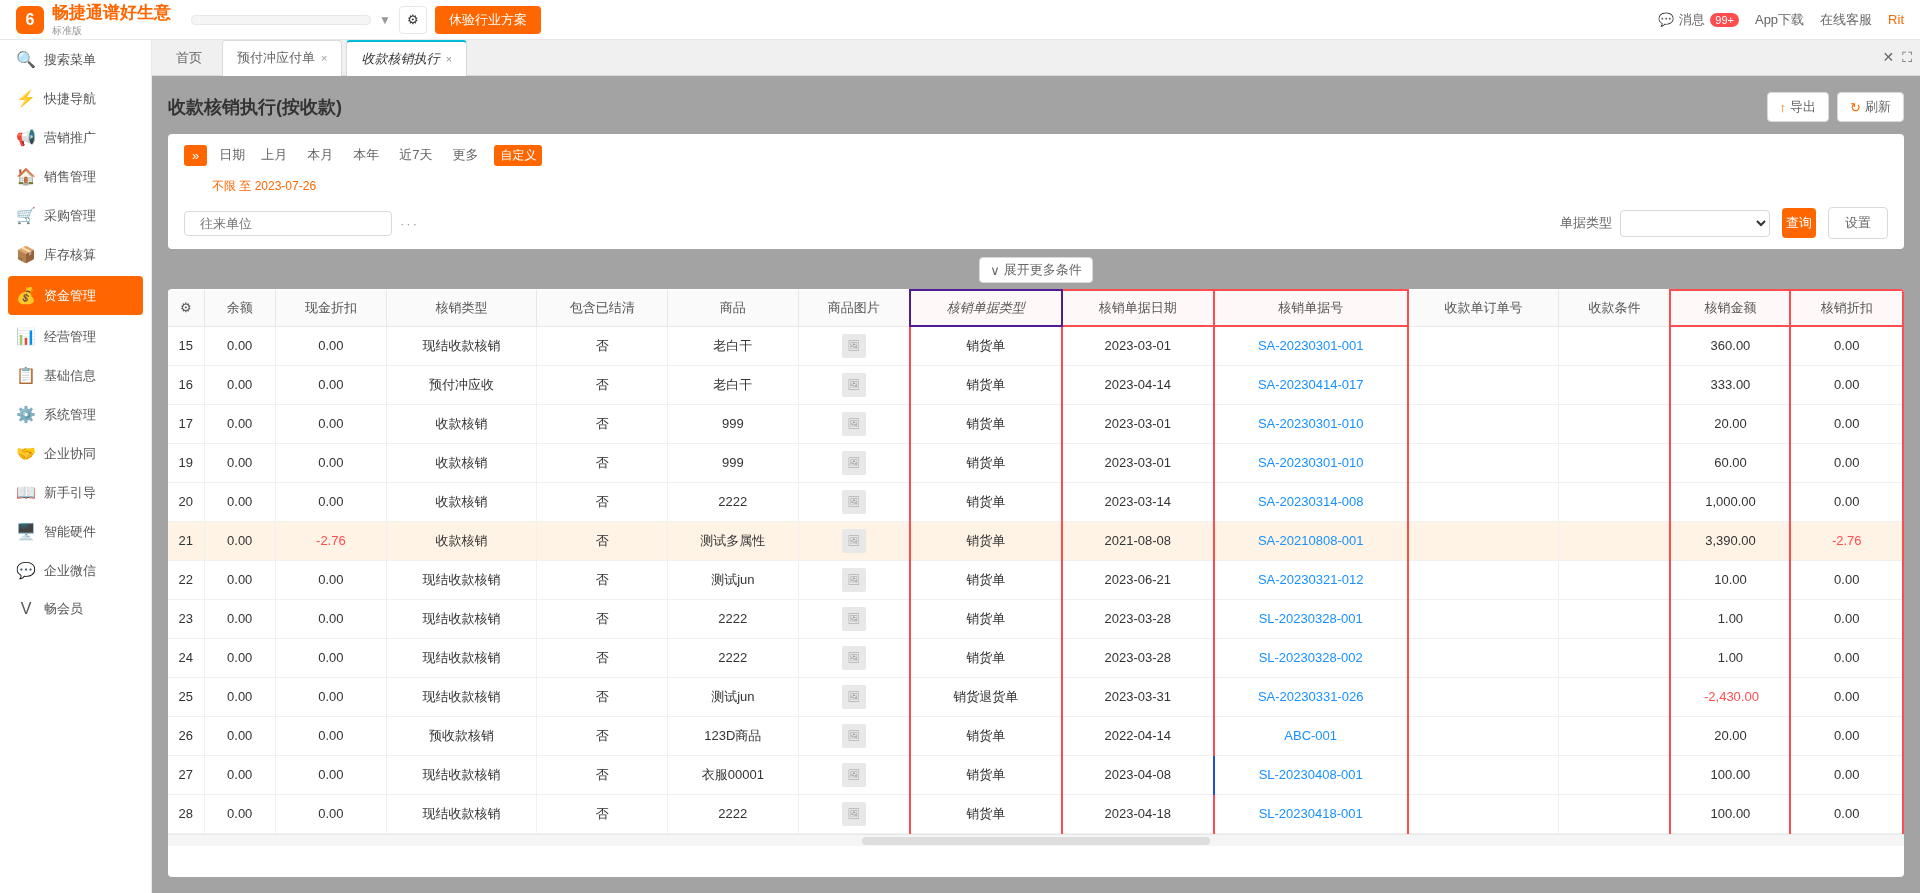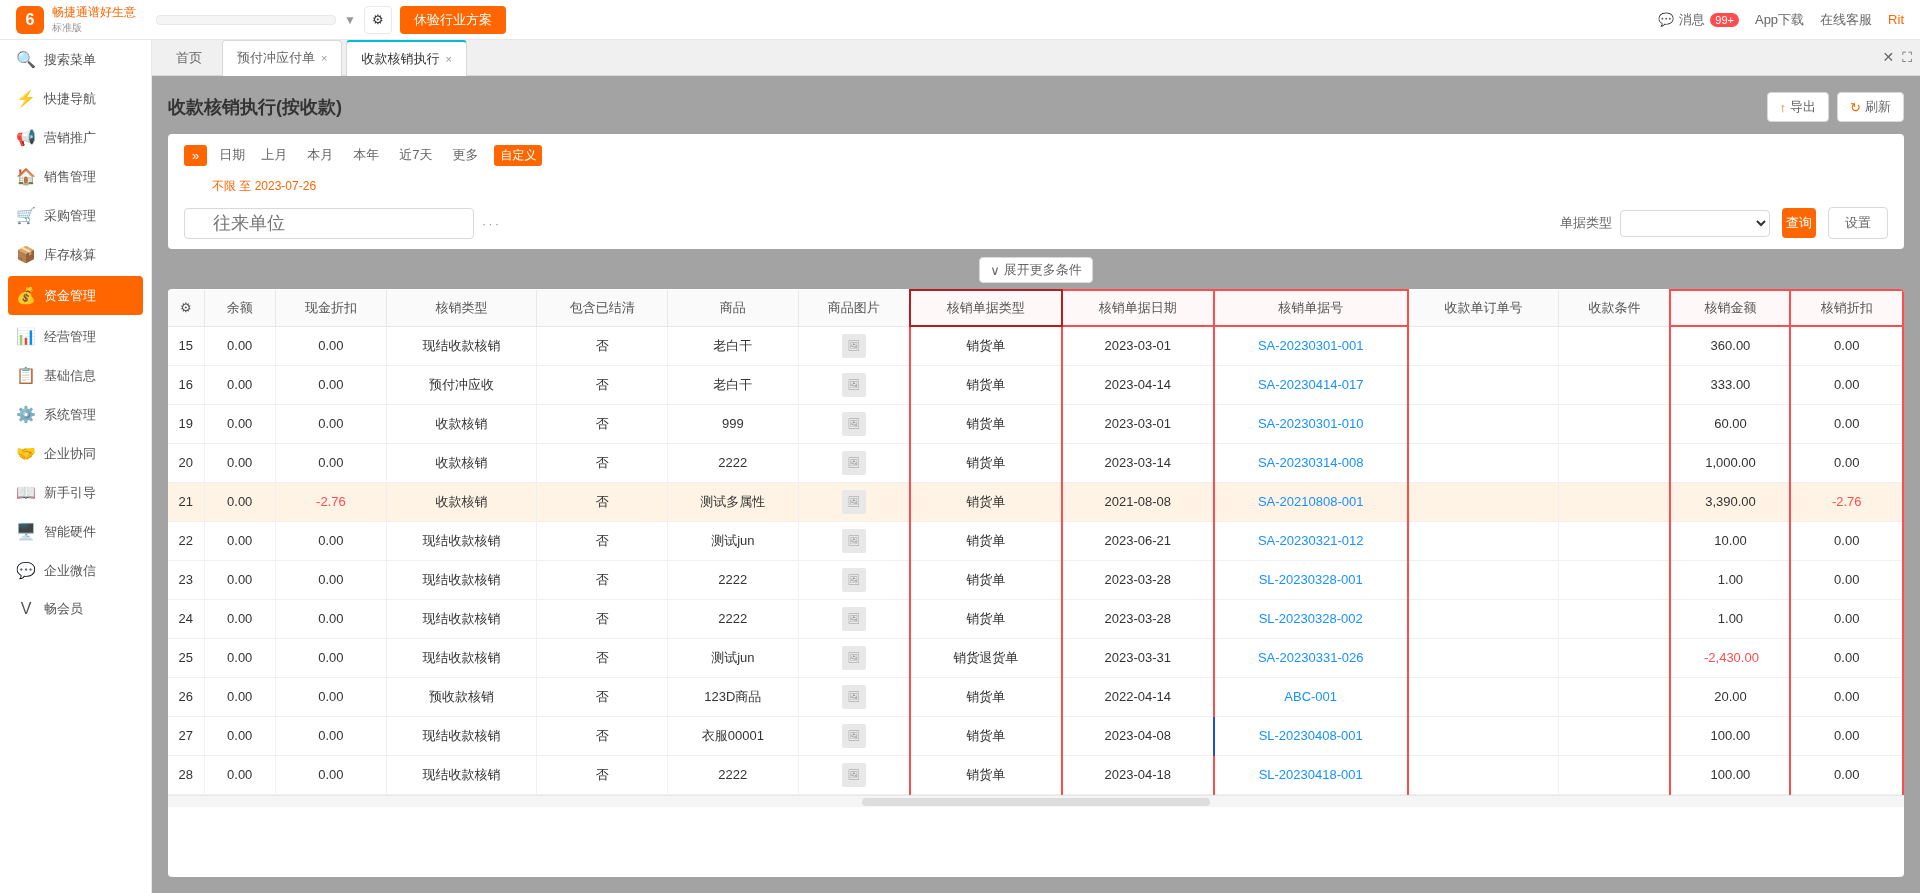--- a/index.html
+++ b/index.html
@@ -23,61 +23,61 @@
     .sidebar-item.active { background: #ff6600; color: #fff; border-radius: 4px; margin: 2px 8px; padding: 10px 8px; }
     .sidebar-item .s-icon { font-size: 16px; width: 20px; text-align: center; }
 
     
     .main { flex: 1; display: flex; flex-direction: column; overflow: hidden; }
 
     
     .tab-bar { background: #f0f0f0; display: flex; align-items: center; border-bottom: 1px solid #d9d9d9; padding: 0 8px; height: 36px; }
     .tab-home { padding: 0 16px; height: 36px; display: flex; align-items: center; font-size: 13px; cursor: pointer; color: #666; }
     .tab-item { display: flex; align-items: center; gap: 6px; padding: 0 14px; height: 36px; background: #fff; border-top: 1px solid #d9d9d9; border-left: 1px solid #d9d9d9; border-right: 1px solid #d9d9d9; border-radius: 4px 4px 0 0; font-size: 13px; cursor: pointer; position: relative; color: #666; margin-left: 4px; }
-    .tab-item.active { background: #fff; color: #333; border-top: 2px solid #00bcd4; }
+    .tab-item.active { background: #fff; color: #333; border-top: 2px solid #00bcd4; font-style: italic; }
     .tab-item .close-x { font-size: 11px; color: #999; cursor: pointer; }
     .tab-spacer { flex: 1; }
     .tab-actions { display: flex; gap: 8px; font-size: 16px; color: #666; cursor: pointer; }
 
     
     .page-content { flex: 1; padding: 16px; background: #a3a3a3; overflow: hidden; display: flex; flex-direction: column; }
     .page-header { display: flex; align-items: center; justify-content: space-between; margin-bottom: 12px; }
     .page-title { font-size: 18px; font-weight: bold; color: #333; }
     .header-actions { display: flex; gap: 8px; }
     .action-btn { display: flex; align-items: center; gap: 4px; padding: 5px 12px; border: 1px solid #d9d9d9; border-radius: 4px; background: #fff; cursor: pointer; font-size: 13px; color: #666; }
     .action-btn .icon { color: #ff6600; }
 
     
     .filter-bar { background: #fff; border-radius: 4px; padding: 10px 16px; margin-bottom: 8px; display: flex; align-items: center; gap: 12px; flex-wrap: wrap; }
     .filter-label { color: #666; font-size: 13px; }
     .filter-link { color: #666; font-size: 13px; cursor: pointer; padding: 2px 4px; }
     .filter-link.active-custom { color: #fff; background: #ff6600; border-radius: 3px; padding: 2px 6px; font-size: 12px; }
     .filter-date-range { color: #ff6600; font-size: 12px; }
     .expand-btn { display: flex; align-items: center; gap: 4px; color: #666; cursor: pointer; font-size: 13px; border: 1px solid #d9d9d9; border-radius: 4px; padding: 3px 10px; background: #fff; }
     .filter-section { display: flex; align-items: center; gap: 8px; flex: 1; }
-    .filter-input { border: 1px solid #d9d9d9; border-radius: 4px; padding: 4px 28px; font-size: 18px; color: #999; min-width: 150px; }
+    .filter-input { border: 1px solid #d9d9d9; border-radius: 4px; padding: 4px 15px; font-size: 13px; color: #999; min-width: 150px; }
     .filter-select { border: 1px solid #d9d9d9; border-radius: 4px; padding: 4px 10px; font-size: 13px; color: #333; min-width: 150px; background: #fff; }
     .query-btn { background: #ff6600; color: #fff; border: none; border-radius: 4px; padding: 6px 4px; cursor: pointer; font-size: 13px; }
     .setting-btn { border: 1px solid #d9d9d9; border-radius: 4px; padding: 6px 16px; cursor: pointer; font-size: 13px; background: #fff; color: #666; }
     .expand-row { display: flex; justify-content: center; margin-bottom: 6px; }
 
     
     .table-container { flex: 1; background: #fff; border-radius: 4px; overflow: auto; position: relative; }
     table { width: 100%; border-collapse: collapse; font-size: 13px; }
     thead th { background: #fafafa; border-bottom: 1px solid #e8e8e8; border-right: 1px solid #e8e8e8; padding: 8px 10px; text-align: center; color: #555; font-weight: normal; white-space: nowrap; position: sticky; top: 0; z-index: 2; }
     tbody td { border-bottom: 1px solid #f0f0f0; border-right: 1px solid #f0f0f0; padding: 7px 10px; text-align: center; white-space: nowrap; color: #333; }
     .link-cell { color: #1890ff; cursor: pointer; text-decoration: none; }
     .red-val { color: #ff4d4f; }
 
     .three-dots { color: #999; letter-spacing: 2px; }
     
     .sidebar-logo-area { padding: 10px 12px; border-bottom: 1px solid #f0f0f0; display: flex; align-items: center; gap: 8px; }
     .logo-orange { width: 28px; height: 28px; background: #ff6600; border-radius: 6px; display: flex; align-items: center; justify-content: center; color: #fff; font-size: 16px; font-weight: bold; }
     .logo-texts { display: flex; flex-direction: column; }
-    .logo-main { font-size: 12px; color: #ff6600; font-weight: normal; }
+    .logo-main { font-size: 17px; color: #ff6600; font-weight: bold; }
     .logo-sub { font-size: 10px; color: #999; }
   </style>
 </head>
 <body>
 
 <div class="top-bar">
   <div class="sidebar-logo-area" style="border-bottom:none;padding:0;margin-right:8px;">
     <div class="logo-orange">6</div>
     <div class="logo-texts">
       <span class="logo-main">畅捷通谱好生意</span>
@@ -244,21 +244,21 @@
         <table>
           <thead>
             <tr>
               <th style="width:36px;">⚙</th>
               <th>余额</th>
               <th>现金折扣</th>
               <th>核销类型</th>
               <th>包含已结清</th>
               <th>商品</th>
               <th>商品图片</th>
-              <th style="border:2px solid #b91c1c;background:#fff8f8;">核销单据类型</th>
+              <th style="border:2px solid #4c1d95;background:#fff8f8;font-style:italic;">核销单据类型</th>
               <th style="border:2px solid #ff4d4f;background:#fff8f8;">核销单据日期</th>
               <th style="border:2px solid #ff4d4f;background:#fff8f8;">核销单据号</th>
               <th>收款单订单号</th>
               <th>收款条件</th>
               <th style="border:2px solid #ff4d4f;background:#fff8f8;">核销金额</th>
               <th style="border:2px solid #ff4d4f;background:#fff8f8;">核销折扣</th>
             </tr>
           </thead>
           <tbody id="table-body">
           <tr>
@@ -291,20 +291,38 @@
                 </td>
       <td style="border-left:2px solid #ff4d4f;border-right:2px solid #ff4d4f;">销货单</td>
       <td style="border-left:2px solid #ff4d4f;border-right:2px solid #ff4d4f;">2023-04-14</td>
       <td style="border-left:2px solid #ff4d4f;border-right:2px solid #ff4d4f;"><a class="link-cell">SA-20230414-017</a></td>
       <td></td>
       <td></td>
       <td class="" style="border-left:2px solid #ff4d4f;border-right:2px solid #ff4d4f;">333.00</td>
       <td class="" style="border-left:2px solid #ff4d4f;border-right:2px solid #ff4d4f;">0.00</td>
     </tr>
               <tr>
+      <td>17</td>
+      <td>0.00</td>
+      <td class="">0.00</td>
+      <td>收款核销</td>
+      <td>否</td>
+      <td>999</td>
+      <td>
+                  <div style="width:24px;height:24px;background:#e8e8e8;border-radius:2px;margin:auto;display:flex;align-items:center;justify-content:center;font-size:10px;color:#999;">🖼</div>
+                </td>
+      <td style="border-left:2px solid #ff4d4f;border-right:2px solid #ff4d4f;">销货单</td>
+      <td style="border-left:2px solid #ff4d4f;border-right:2px solid #ff4d4f;">2023-03-01</td>
+      <td style="border-left:2px solid #ff4d4f;border-right:2px solid #ff4d4f;"><a class="link-cell">SA-20230301-010</a></td>
+      <td></td>
+      <td></td>
+      <td class="" style="border-left:2px solid #ff4d4f;border-right:2px solid #ff4d4f;">20.00</td>
+      <td class="" style="border-left:2px solid #ff4d4f;border-right:2px solid #ff4d4f;">0.00</td>
+    </tr>
+              <tr>
       <td>19</td>
       <td>0.00</td>
       <td class="">0.00</td>
       <td>收款核销</td>
       <td>否</td>
       <td>999</td>
       <td>
                   <div style="width:24px;height:24px;background:#e8e8e8;border-radius:2px;margin:auto;display:flex;align-items:center;justify-content:center;font-size:10px;color:#999;">🖼</div>
                 </td>
       <td style="border-left:2px solid #ff4d4f;border-right:2px solid #ff4d4f;">销货单</td>

